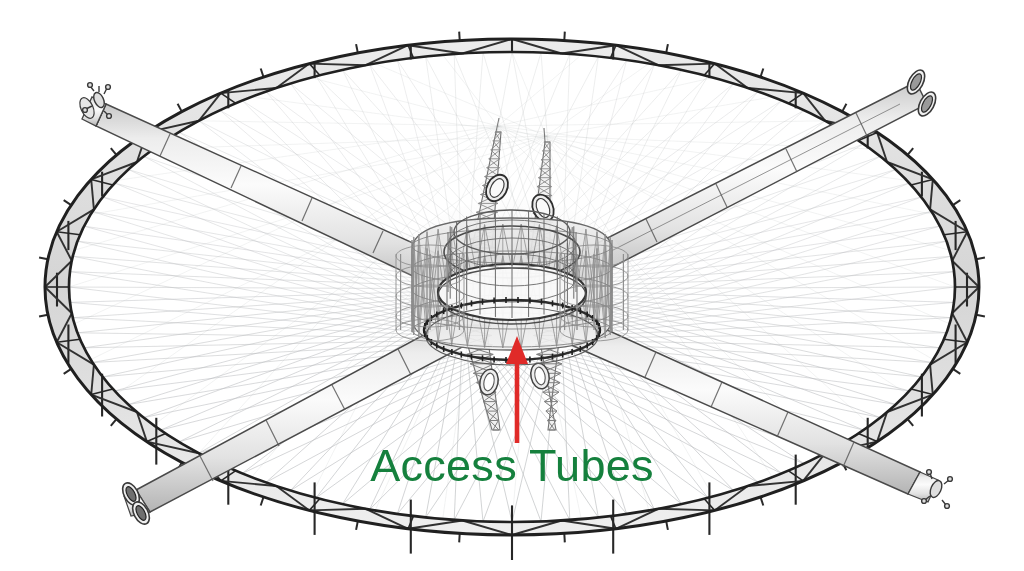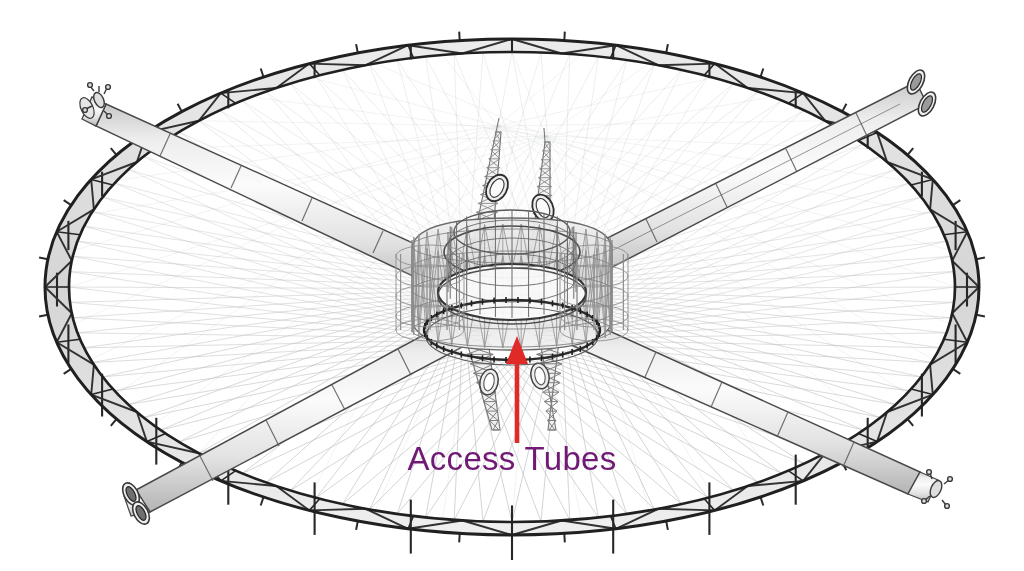--- a/index.html
+++ b/index.html
@@ -25,24 +25,24 @@
     width: 1024px;
     height: 571px;
   }
   .annotation-label {
     position: absolute;
     left: 0;
     top: 440px;
     width: 1024px;
     text-align: center;
     font-family: "Liberation Sans", sans-serif;
-    font-size: 33px;
+    font-size: 45px;
     font-weight: 400;
     letter-spacing: 0.3px;
-    color: #701a75;
+    color: #15803d;
     pointer-events: none;
     white-space: nowrap;
   }
 </style>
 </head>
 <body>
 
 <div id="stage">
 
   <svg id="scene" viewBox="0 0 1024 571">

